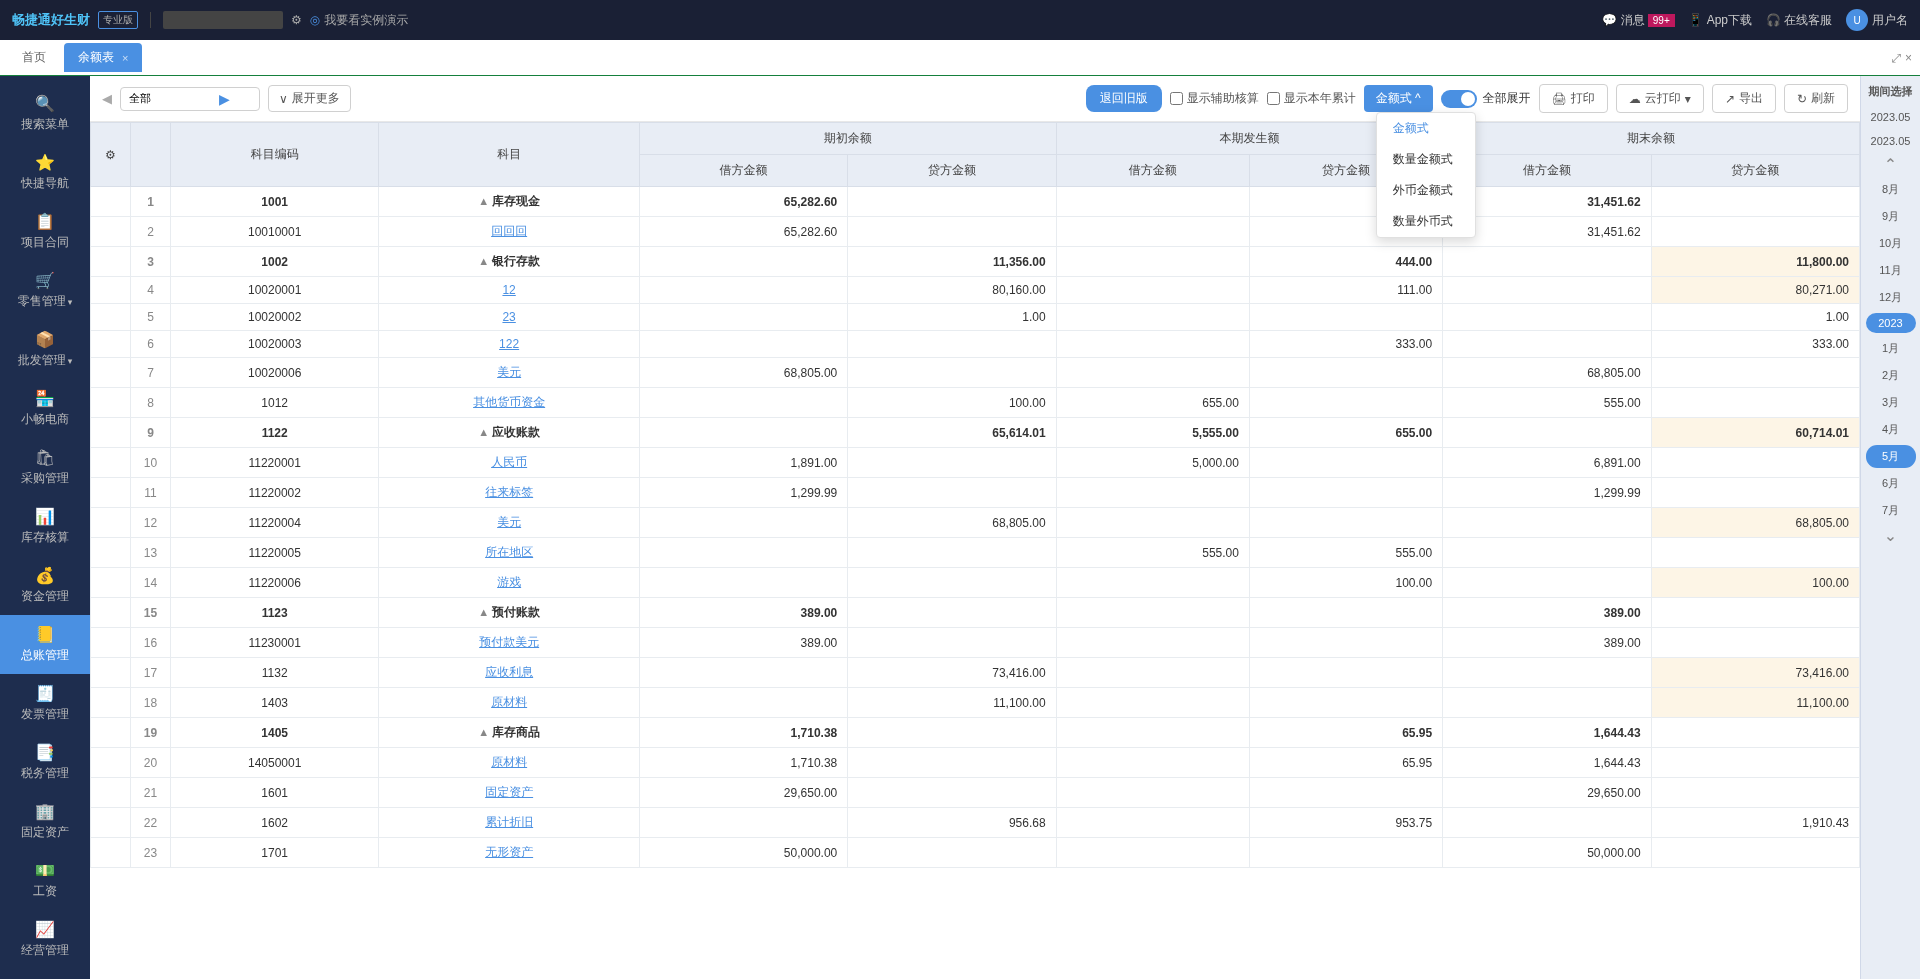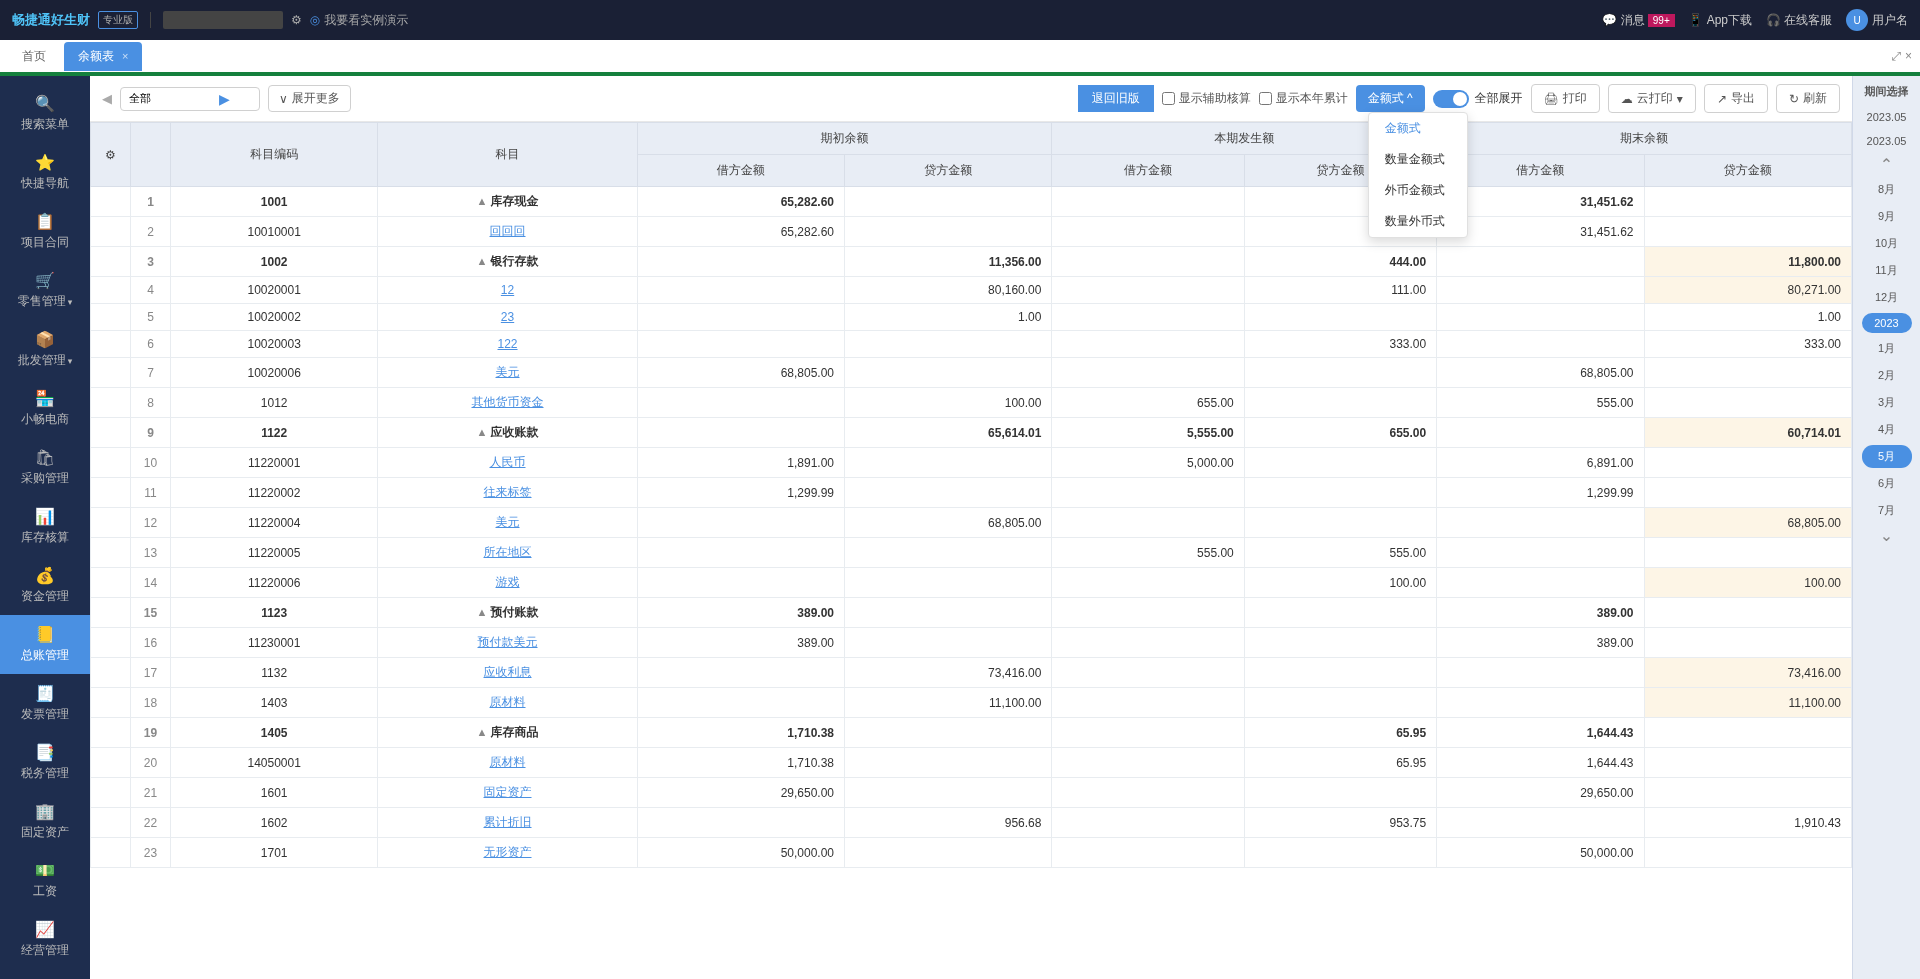--- a/index.html
+++ b/index.html
@@ -16,21 +16,21 @@
     }
     .top-bar-left { display: flex; align-items: center; gap: 8px; }
     .app-logo { color: #4fc3f7; font-size: 13px; font-weight: bold; }
     .top-bar-right { display: flex; align-items: center; gap: 14px; font-size: 12px; color: #ccc; }
     .badge-red { background: #be185d; color: white; border-radius: 0; padding: 1px 5px; font-size: 10px; }
 
     
     .tab-bar {
       height: 36px;
       background: #fff;
-      border-bottom: 4px solid #15803d;
+      border-bottom: 1px solid #15803d;
       display: flex;
       align-items: center;
       padding: 0 8px;
       gap: 4px;
     }
     .tab { padding: 6px 14px; border-radius: 4px 4px 0 0; cursor: pointer; font-size: 12px; color: #666; }
     .tab.active { background: #4a90e2; color: white; }
     .tab-close { margin-left: 4px; color: rgba(255,255,255,0.7); font-size: 11px; cursor: pointer; }
 
     
@@ -84,21 +84,21 @@
       align-items: center;
       border: 1px solid #d0d0d0;
       border-radius: 4px;
       padding: 3px 8px;
       background: #fff;
       min-width: 140px;
     }
     .search-box input { border: none; outline: none; font-size: 11px; width: 90px; }
     .btn-expand { display: flex; align-items: center; gap: 4px; padding: 4px 10px; border: 1px solid #d0d0d0; border-radius: 4px; cursor: pointer; font-size: 12px; background: #fff; color: #555; }
     .toolbar-right { margin-left: auto; display: flex; align-items: center; gap: 8px; }
-    .btn-back { background: #4a90e2; color: white; border: none; border-radius: 0; padding: 5px 14px; cursor: pointer; font-size: 12px; }
+    .btn-back { background: #4a90e2; color: white; border: none; border-radius: 8px; padding: 5px 14px; cursor: pointer; font-size: 12px; }
     .checkbox-label { display: flex; align-items: center; gap: 4px; font-size: 12px; color: #555; cursor: pointer; }
     .btn-mode { background: #4a90e2; color: white; border: none; border-radius: 4px; padding: 5px 12px; cursor: pointer; font-size: 12px; display: flex; align-items: center; gap: 4px; position: relative; }
     .btn-outline { background: #fff; color: #555; border: 1px solid #d0d0d0; border-radius: 4px; padding: 5px 12px; cursor: pointer; font-size: 12px; display: flex; align-items: center; gap: 4px; }
     .toggle-switch { display: flex; align-items: center; gap: 6px; }
     .toggle { width: 36px; height: 18px; background: #4a90e2; border-radius: 9px; position: relative; cursor: pointer; }
     .toggle::after { content: ''; position: absolute; right: 2px; top: 2px; width: 14px; height: 14px; background: white; border-radius: 50%; }
 
     
     .dropdown-menu {
       position: absolute;
@@ -150,21 +150,21 @@
     .col-code { text-align: center; font-size: 12px; }
     .col-name { text-align: center; }
     .col-name.underline { text-decoration: underline; cursor: pointer; color: #4a90e2; }
     .col-amount { text-align: right; font-size: 12px; }
     .col-amount.highlight { background: #fdf5e6; color: #333; }
     tr.group-row td { font-weight: bold; }
     .expand-icon { color: #888; font-size: 11px; margin-right: 3px; }
 
     
     .right-panel {
-      width: 68px;
+      width: 60px;
       background: #e8edf5;
       border-left: 1px solid #d0d8e8;
       display: flex;
       flex-direction: column;
       align-items: center;
       padding: 8px 4px;
       gap: 4px;
       font-size: 11px;
       color: #555;
       overflow-y: auto;

